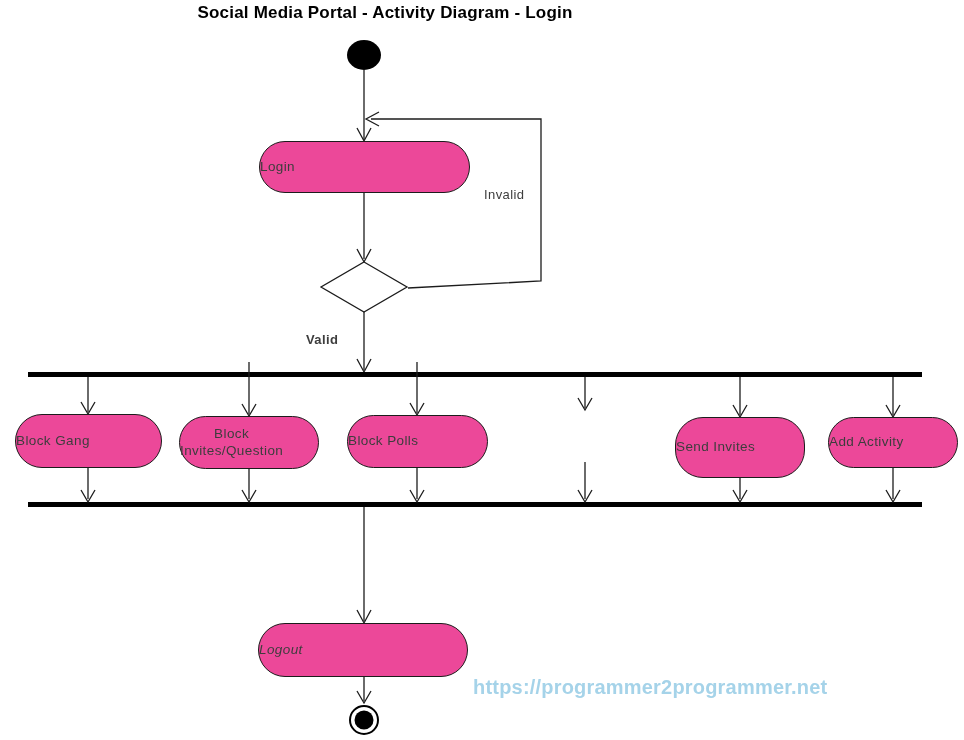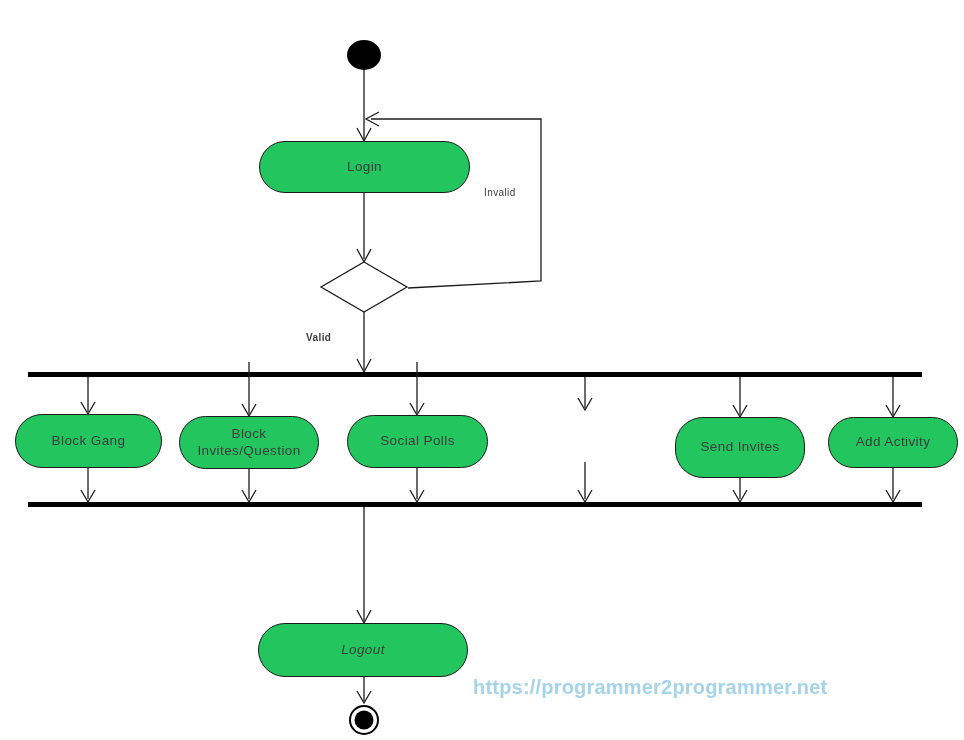--- a/index.html
+++ b/index.html
@@ -47,54 +47,54 @@
     font-weight: bold;
     color: #000000;
     letter-spacing: 0.2px;
     white-space: nowrap;
   }
   .stadium {
     position: absolute;
     box-sizing: border-box;
     border: 1.3px solid #1c1c1c;
     border-radius: 28px;
-    background: #22c55e;
+    background: #ec4899;
     display: flex;
     align-items: center;
-    justify-content: center;
     text-align: center;
     font-size: 13.5px;
     color: #3d3d3d;
     letter-spacing: 0.4px;
     line-height: 1.25;
     white-space: pre-line;
   }
   .edge-label {
     position: absolute;
-    font-size: 10px;
+    font-size: 13px;
     color: #3d3d3d;
     letter-spacing: 0.4px;
     white-space: nowrap;
   }
   .watermark {
     position: absolute;
     left: 473px;
     top: 676px;
     font-size: 20px;
     font-weight: bold;
     color: #a5d3e9;
     letter-spacing: 0.2px;
     white-space: nowrap;
   }
 </style>
 </head>
 <body>
 
 <div class="canvas">
 
+  <div class="page-title">Social Media Portal - Activity Diagram - Login</div>
 
   <svg class="diagram-svg" viewBox="0 0 964 740" xmlns="http://www.w3.org/2000/svg">
 
     <ellipse cx="364" cy="55" rx="17" ry="15" fill="#000000" stroke="none"></ellipse>
 
     <line x1="364" y1="70" x2="364" y2="140"></line>
     <polyline points="357,128 364,141 371,128"></polyline>
 
     <polyline points="408,288 541,281 541,119 371,119"></polyline>
     <polyline points="379,112 366,119 379,126"></polyline>
@@ -164,21 +164,21 @@
   <div class="stadium" style="left:15px; top:414px; width:147px; height:54px;">
     <span>Block Gang</span>
   </div>
 
   <div class="stadium" style="left:179px; top:416px; width:140px; height:53px;">
     <span>Block
 Invites/Question</span>
   </div>
 
   <div class="stadium" style="left:347px; top:415px; width:141px; height:53px;">
-    <span>Social Polls</span>
+    <span>Block Polls</span>
   </div>
 
 
   <div class="stadium" style="left:675px; top:417px; width:130px; height:61px;">
     <span>Send Invites</span>
   </div>
 
   <div class="stadium" style="left:828px; top:417px; width:130px; height:51px;">
     <span>Add Activity</span>
   </div>

